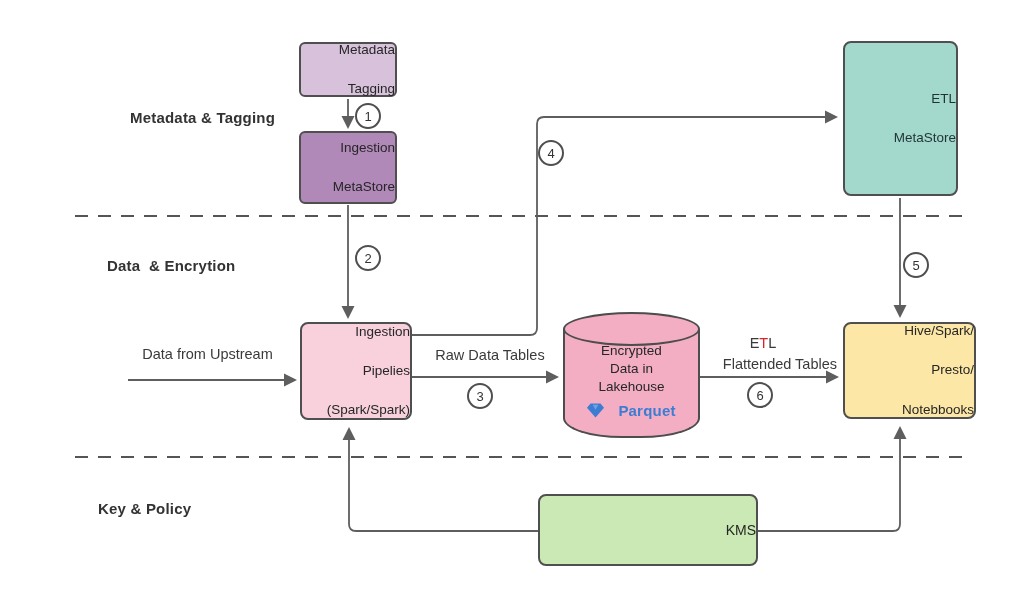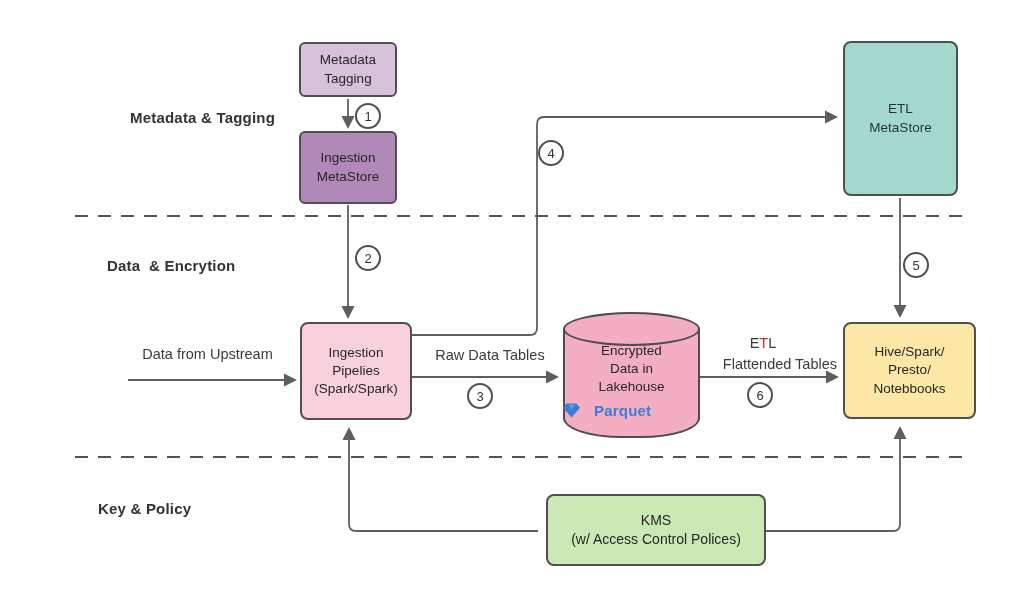--- a/index.html
+++ b/index.html
@@ -11,48 +11,48 @@
   svg.connectors { position:absolute; left:0; top:0; width:1024px; height:610px; }
 
   .section-label {
     position:absolute; font-weight:bold; font-size:15px; color:#333333;
     white-space:pre; letter-spacing:.2px;
   }
 
   .node {
     position:absolute; box-sizing:border-box; border:2px solid #4f4f4f;
     display:flex; flex-direction:column; align-items:center; justify-content:center;
-    text-align:center; font-size:13.5px; line-height:1.35; color:#262626;
+    text-align:right; font-size:13.5px; line-height:1.35; color:#262626;gap:21px;
   }
   .node div { width:100%; }
 
   .box-metadata-tagging { left:299px; top:42px;  width:98px;  height:55px;  background:#d8c1db; border-radius:6px; }
   .box-ingestion-metastore { left:299px; top:131px; width:98px;  height:73px;  background:#b089b8; border-radius:6px; }
   .box-etl-metastore { left:843px; top:41px;  width:115px; height:155px; background:#a3d9cd; border-radius:8px; color:#1f3336; }
   .box-ingestion-pipelines { left:300px; top:322px; width:112px; height:98px;  background:#f8d1dd; border-radius:8px; }
   .box-hive { left:843px; top:322px; width:133px; height:97px;  background:#fce7a6; border-radius:8px; }
-  .box-kms { left:538px; top:494px; width:220px; height:72px;  background:#cbe9b4; border-radius:8px; font-size:14px;margin-left:8px; }
+  .box-kms { left:538px; top:494px; width:220px; height:72px;  background:#cbe9b4; border-radius:8px; font-size:14px; }
 
   
   .cylinder { position:absolute; left:563px; top:312px; width:137px; height:126px; }
   .cyl-body {
     position:absolute; left:0; right:0; top:17px; bottom:0; box-sizing:border-box;
     background:#f3aec4; border:2.5px solid #4d4d4d; border-top:none;
     border-radius:0 0 59px 59px / 0 0 20px 20px;
   }
   .cyl-top {
     position:absolute; left:0; right:0; top:0; height:34px; box-sizing:border-box;
     background:#f3aec4; border:2.5px solid #4d4d4d; border-radius:50%;
   }
   .cyl-text {
     position:absolute; left:0; right:0; top:30px; text-align:center;
     font-size:13.5px; line-height:1.35; color:#262626;
   }
   .parquet-row {
-    display:flex; align-items:center; gap:14px; margin-top:4px;
+    display:flex; align-items:center; justify-content:center; gap:14px; margin-top:4px;
   }
   .parquet-word { color:#3c7dd3; font-weight:bold; font-size:15px; letter-spacing:.2px; }
 
   .step-circle {
     position:absolute; width:26px; height:26px; box-sizing:border-box;
     border:2px solid #4f4f4f; border-radius:50%; background:#ffffff;
     display:flex; align-items:center; justify-content:center;
     font-size:13px; color:#333333;
   }
 
@@ -121,21 +121,20 @@
   </div>
 
   <div class="node box-hive">
     <div>Hive/Spark/</div>
     <div>Presto/</div>
     <div>Notebbooks</div>
   </div>
 
   <div class="node box-kms">
     <div>KMS</div>
-    <div>(w/ Access Control Polices)</div>
   </div>
 
   <div class="cylinder">
     <div class="cyl-body"></div>
     <div class="cyl-top"></div>
     <div class="cyl-text">
       <div>Encrypted</div>
       <div>Data in</div>
       <div>Lakehouse</div>
       <div class="parquet-row">

